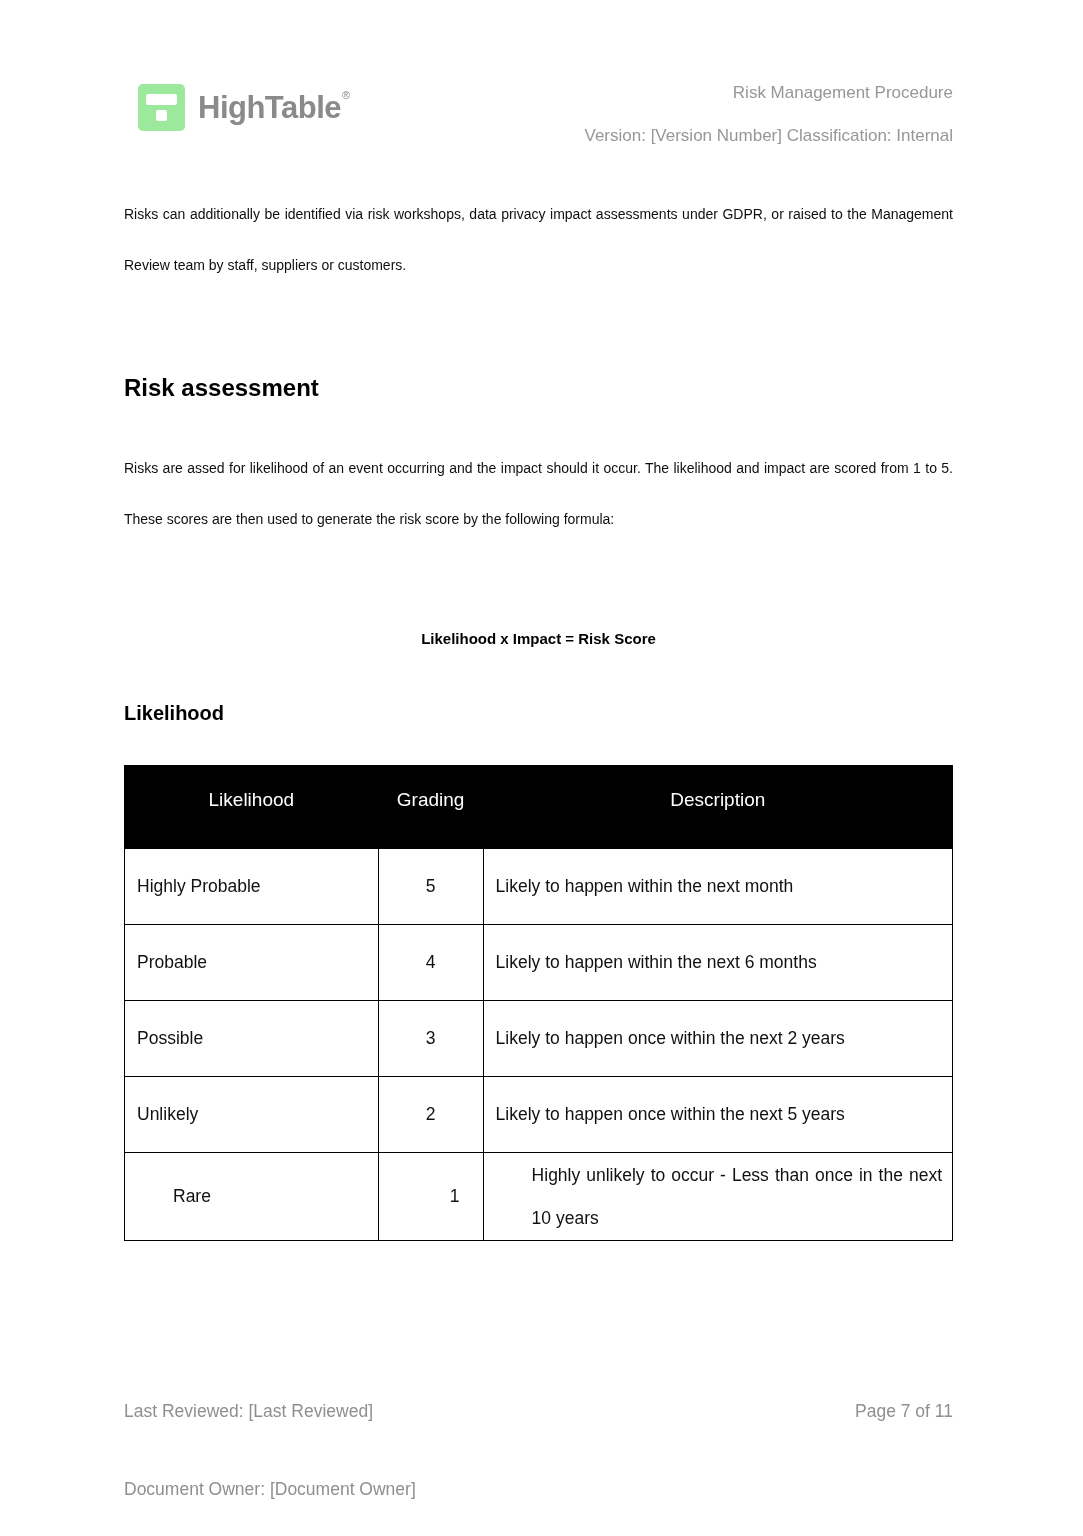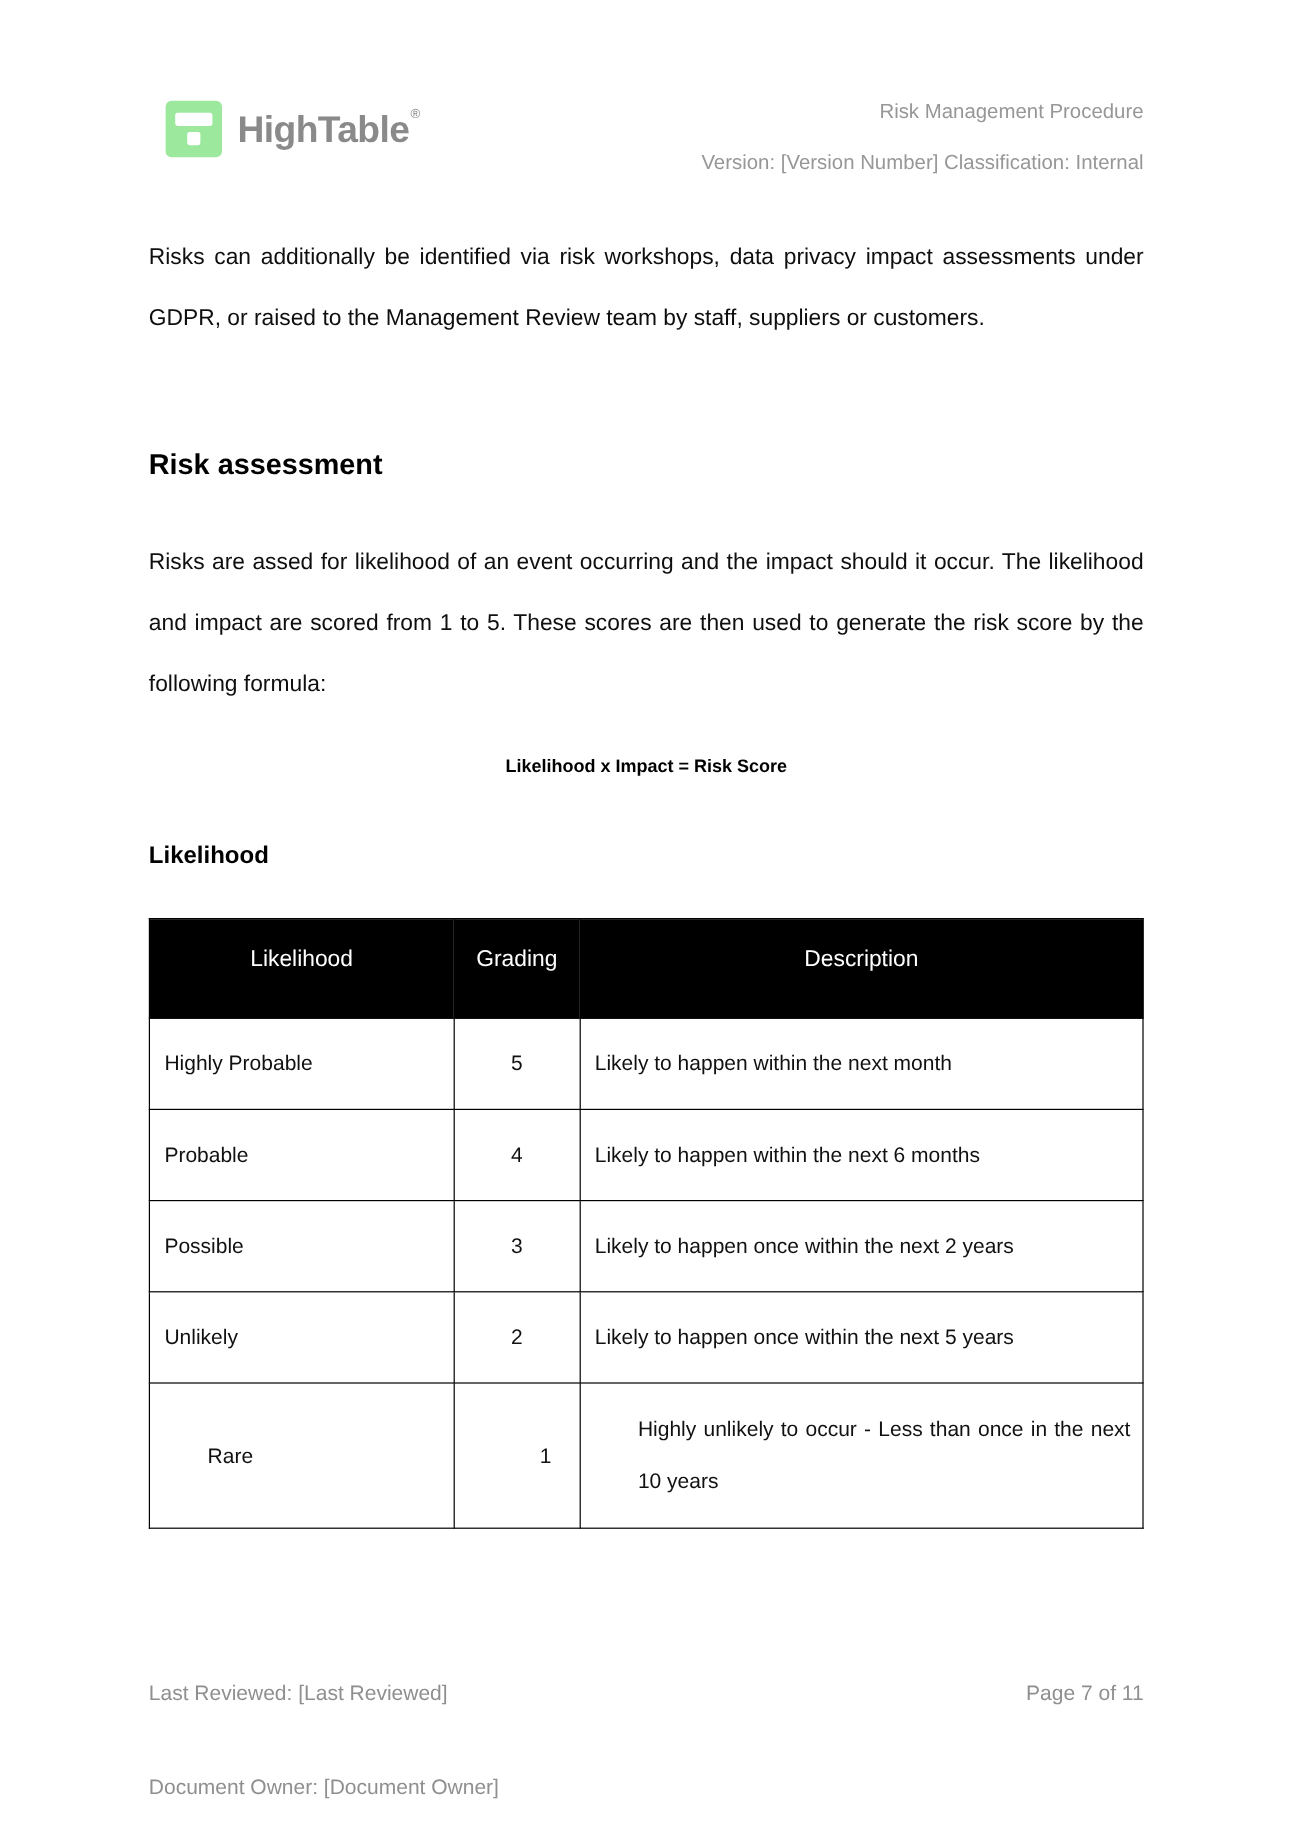--- a/index.html
+++ b/index.html
@@ -48,21 +48,21 @@
   .header-meta {
     position:absolute; right:130px; top:84px;
     text-align:right;
     color:#979797; font-size:17px; line-height:1;
   }
   .header-meta .line2 { margin-top:26px; }
 
   
   .para {
     position:absolute; left:124px; width:829px;
-    font-size:19px; line-height:51px;
+    font-size:14px; line-height:51px;
     text-align:justify; color:#0f0f0f;
   }
   .para1 { top:189px; }
   .section-heading {
     position:absolute; left:124px; top:374px;
     font-size:24px; font-weight:bold; color:#000;
   }
   .para2 { top:443px; }
   .formula {
     position:absolute; left:124px; top:630px; width:829px;
@@ -85,21 +85,21 @@
     background:#000000; color:#ffffff;
     font-weight:normal; font-size:19px;
     height:83px; text-align:center;
     vertical-align:middle;
     padding-bottom:14px;
   }
   .lk-table tbody td { height:76px; vertical-align:middle; background:#fff; }
   .lk-table td.c-likelihood { width:254px; padding-left:12px; text-align:left; }
   .lk-table td.c-grading    { width:105px; text-align:center; }
   .lk-table td.c-description{ width:470px; padding:0 10px 0 12px; text-align:justify; line-height:43px; }
-  .lk-table tbody tr.tall td { height:121px;padding-left:48px; }
+  .lk-table tbody tr.tall td { height:88px;padding-left:48px; }
 
   
   .footer-line {
     position:absolute; left:124px; width:829px;
     color:#8f8f8f; font-size:17.5px; line-height:1;
   }
   .footer-1 { top:1403px; }
   .footer-2 { top:1445px;margin-top:36px; }
   .footer-page { position:absolute; right:0; top:0; color:#8f8f8f; }
 </style>

